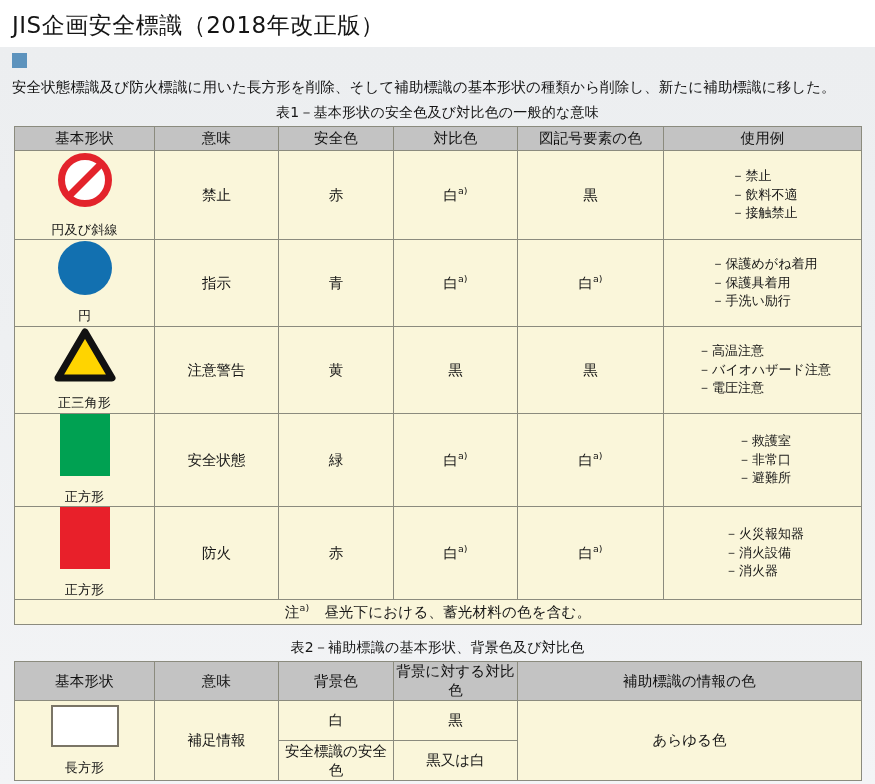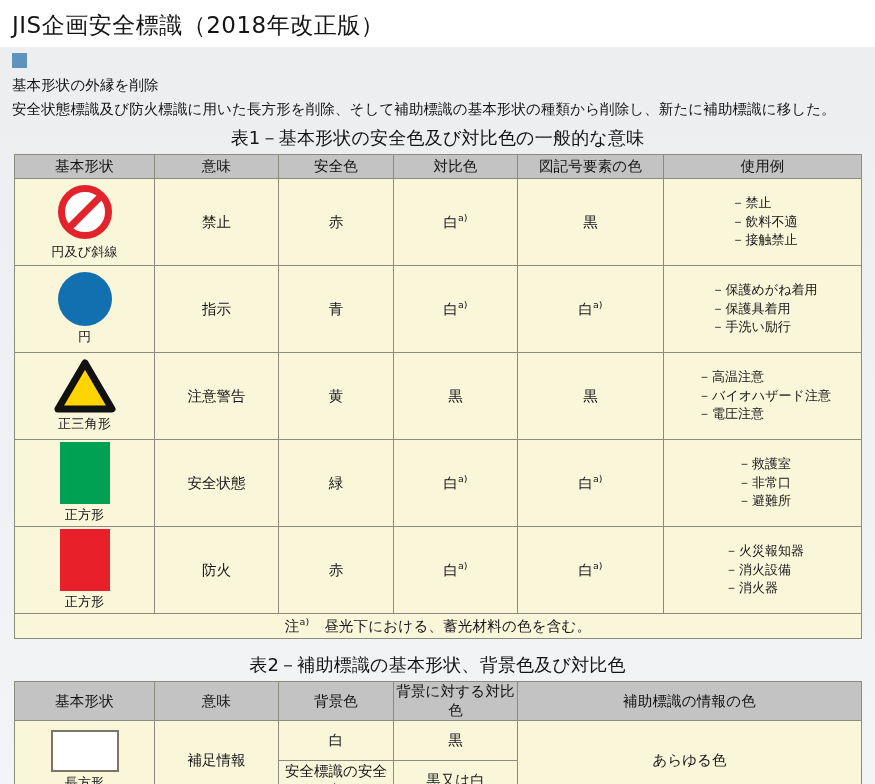--- a/index.html
+++ b/index.html
@@ -59,21 +59,21 @@
     padding: 3px 0 0 12px;
     color: #141414;
     letter-spacing: 0.1px;
     white-space: nowrap;
   }
   .body-line.second { padding-top: 5px; }
 
   
   .table-caption {
     text-align: center;
-    font-size: 18px;
+    font-size: 14px;
     color: #141414;
     padding: 7px 0 4px 0;
     letter-spacing: 0.2px;
   }
   .table-caption.t2 { padding-top: 14px; }
 
   
   .tbl-wrap {
     padding: 0 14px;
   }
@@ -108,21 +108,21 @@
   table.t1 tbody tr.note-row { height: 25px; }
 
   td.shape-cell {
     padding: 4px 0 3px 0;
   }
   .shape-stack {
     display: flex;
     flex-direction: column;
     align-items: center;
     justify-content: flex-end;
-    gap: 2px;
+    gap: 12px;
   }
   .shape-label {
     font-size: 13px;
     color: #161616;
     letter-spacing: 0.2px;
   }
 
   
   .usage {
     display: inline-block;
@@ -186,21 +186,20 @@
 <body>
 
 <div class="page-title">JIS企画安全標識（2018年改正版）</div>
 
 <div class="band">
 
   <div class="section-head">
     <span class="blue-square"></span>
   </div>
 
-  <div class="body-line">基本形状の外縁を削除</div>
   <div class="body-line second">安全状態標識及び防火標識に用いた長方形を削除、そして補助標識の基本形状の種類から削除し、新たに補助標識に移した。</div>
 
   <div class="table-caption">表1－基本形状の安全色及び対比色の一般的な意味</div>
 
   <div class="tbl-wrap">
     <table class="jis t1">
       <colgroup>
         <col style="width:140px">
           <col style="width:124px">
           <col style="width:115px">

